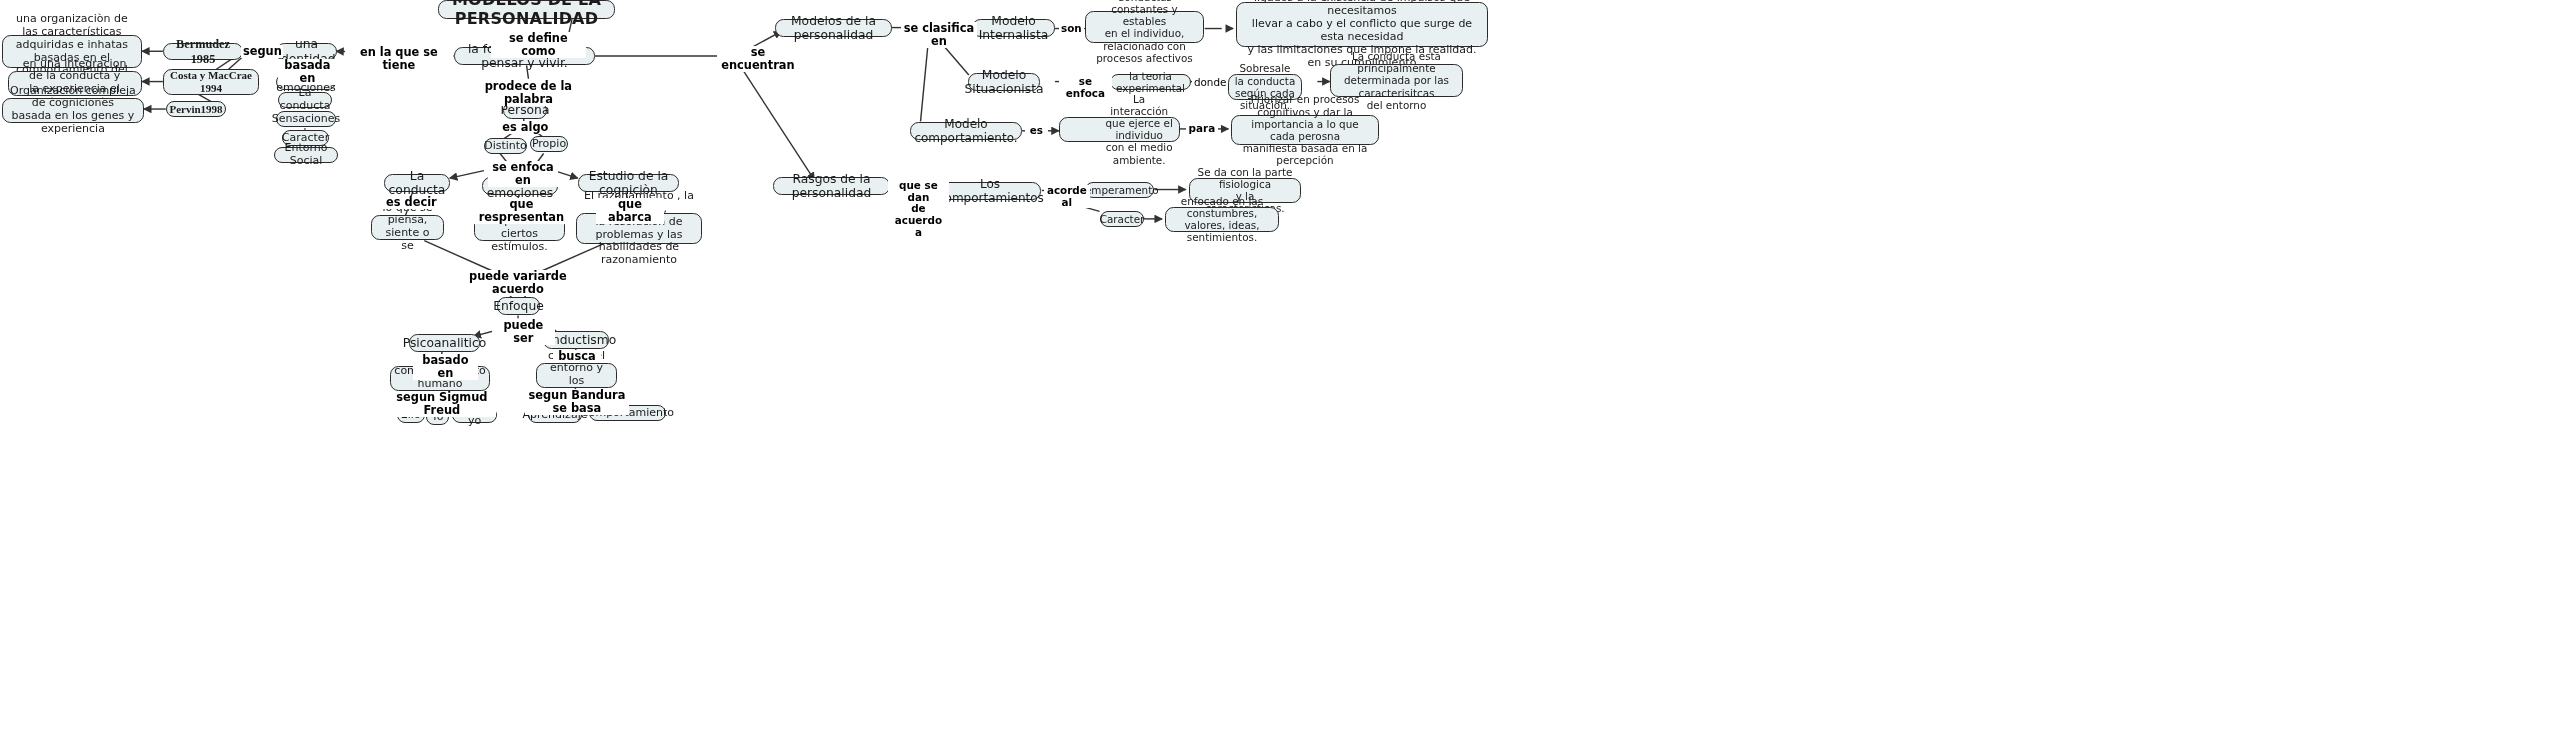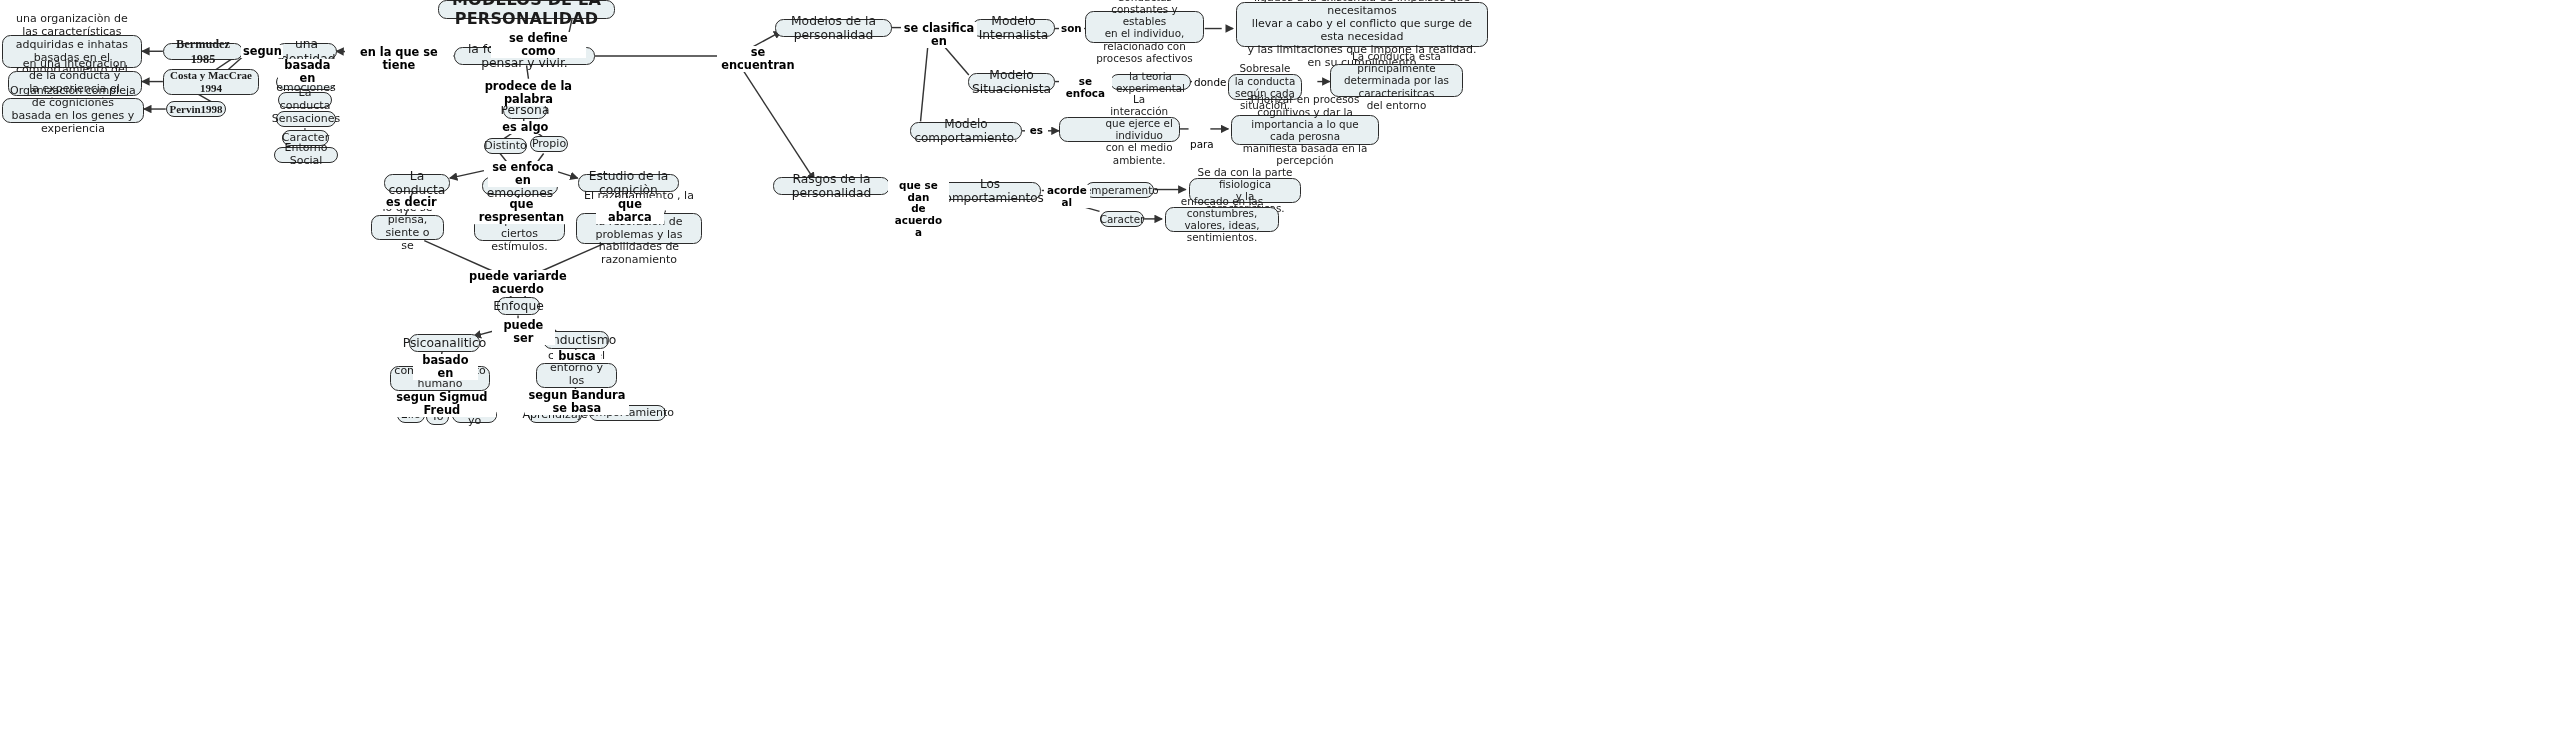--- a/index.html
+++ b/index.html
@@ -303,21 +303,21 @@
 
   <div class="node tiny" style="left:1085px; top:11.4px; width:119px; height:32px;">Conductas constantes y estables
 en el individuo, relacionado con
 procesos afectivos</div>
 
   <div class="node tiny" style="left:1236px; top:1.9px; width:252px; height:45px; font-size:11px;">el comportamiento y la personalidad están
 ligados a la existencia de impulsos que necesitamos
 llevar a cabo y el conflicto que surge de esta necesidad
 y las limitaciones que impone la realidad. en su cumplimiento</div>
 
-  <div class="node" style="left:968px; top:73px; width:87px; height:18px;">Modelo Situacionista</div>
+  <div class="node" style="left:968px; top:73px; width:72px; height:18px;">Modelo Situacionista</div>
 
   <div class="link-label sm" style="left:1059px; top:76px; width:49px;">se enfoca</div>
 
   <div class="node tiny" style="left:1110px; top:74px; width:81px; height:16px;">la teoria experimental</div>
 
   <div class="link-label sm" style="left:1192px; top:77px; width:32px; font-weight:normal;">donde</div>
 
   <div class="node tiny" style="left:1228px; top:74px; width:74px; height:25.6px;">Sobresale la conducta
 según cada situación.</div>
 
@@ -325,21 +325,21 @@
 determinada por las caracterisitcas
 del entorno</div>
 
   <div class="node" style="left:910px; top:122px; width:112px; height:18px; font-size:12px;">Modelo comportamiento.</div>
 
   <div class="link-label sm" style="left:1025px; top:125px; width:19px;">es</div>
 
   <div class="node tiny" style="left:1059px; top:117px; width:121px; height:24.6px;padding-left:45px;">La interacción que ejerce el
 individuo con el medio ambiente.</div>
 
-  <div class="link-label sm" style="left:1186px; top:123px; width:28px; font-weight:normal;margin-top:16px;">para</div>
+  <div class="link-label sm" style="left:1186px; top:123px; width:28px; font-weight:bold;">para</div>
 
   <div class="node tiny" style="left:1231px; top:115px; width:148px; height:30px;">Priorizar en procesos cognitivos y dar la
 importancia a lo que cada perosna
 manifiesta basada en la percepción</div>
 
   <div class="node" style="left:773px; top:177px; width:117px; height:18px;">Rasgos de la personalidad</div>
 
   <div class="link-label sm" style="left:888px; top:180px; width:57px;">que se dan
 de acuerdo a</div>
 

